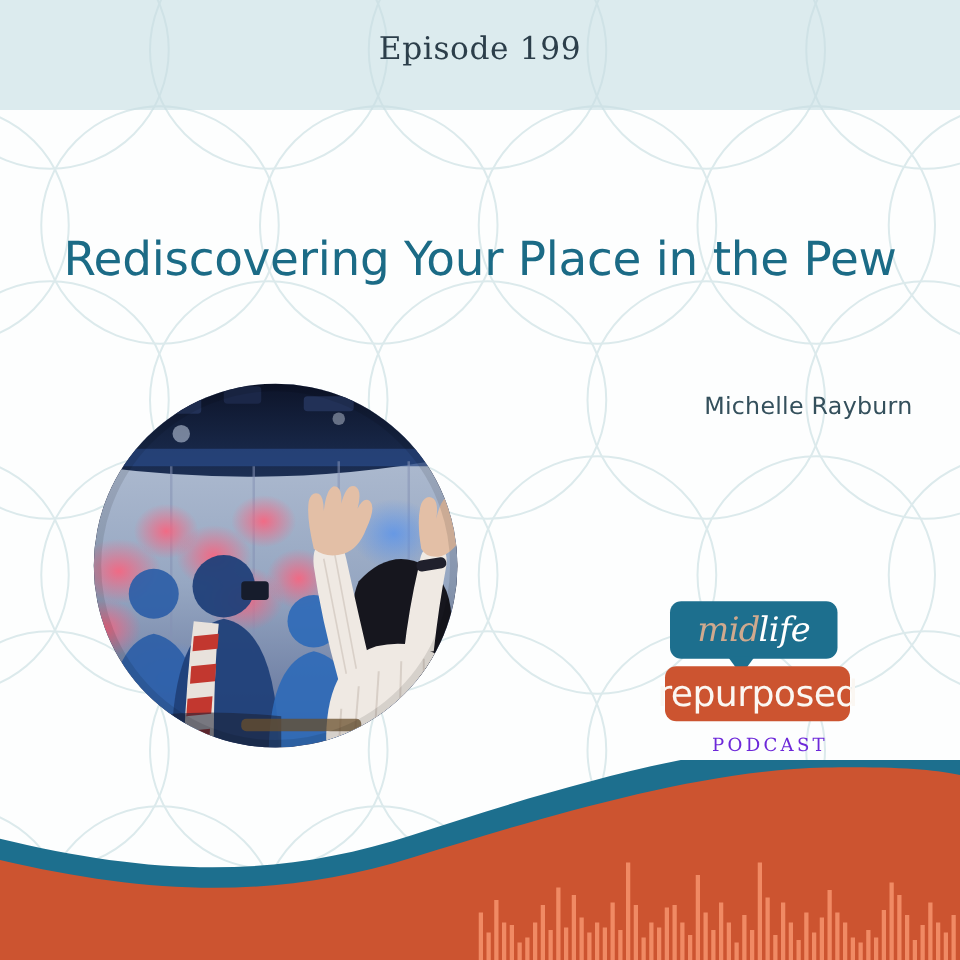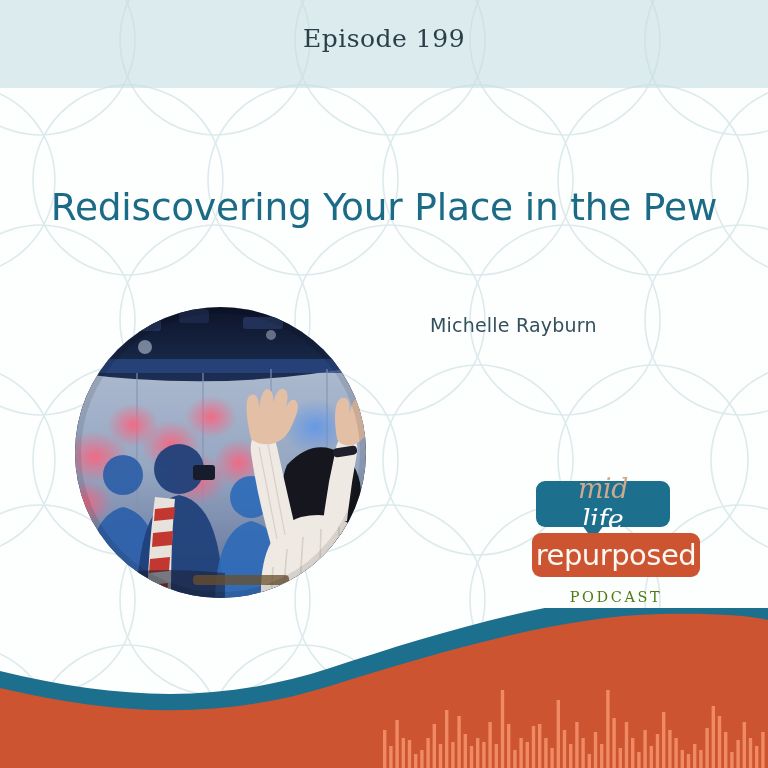--- a/index.html
+++ b/index.html
@@ -82,21 +82,21 @@
     margin: 6px 0 0 0;
     white-space: nowrap;
   }
 
   
   #host-name {
     position: absolute;
     left: 430px;
     top: 314px;
     width: 300px;
-    text-align: left;
+    text-align: right;
     font-family: "DejaVu Sans", sans-serif;
     font-size: 19px;
     color: #34505c;
     letter-spacing: 0.2px;
     z-index: 5;
   }
 
   
   #photo-circle {
     position: absolute;
@@ -122,21 +122,20 @@
   .bubble-top {
     position: relative;
     width: 134px;
     margin: 0 auto 0 4px;
     height: 46px;
     background: #1d6f8e;
     border-radius: 9px;
     display: flex;
     align-items: center;
     justify-content: center;
-    flex-direction: column;
   }
   .bubble-tail {
     position: absolute;
     left: 46px;
     bottom: -13px;
     width: 0; height: 0;
     border-left: 11px solid transparent;
     border-right: 11px solid transparent;
     border-top: 15px solid #1d6f8e;
   }
@@ -151,42 +150,42 @@
     font-family: "DejaVu Serif", "Liberation Serif", serif;
     font-style: italic;
     font-size: 27px;
     color: #ffffff;
     letter-spacing: -0.5px;
     margin-left: -1px;
   }
   .bubble-bottom {
     position: relative;
     margin-top: 6px;
-    width: 168px;
+    width: 148px;
     height: 44px;
     background: #cc5430;
     border-radius: 9px;
     display: flex;
     align-items: center;
     justify-content: center;
   }
   .logo-repurposed {
     font-family: "DejaVu Sans", sans-serif;
     font-size: 29px;
     color: #fbf7f2;
     letter-spacing: -0.5px;
     line-height: 1;
   }
   #logo-podcast {
     margin-top: 12px;
     text-align: center;
     font-family: "DejaVu Serif", "Liberation Serif", serif;
     font-size: 14.5px;
     letter-spacing: 2.6px;
-    color: #4d7c0f;
+    color: #6d28d9;
   }
 
   
   #wave-layer {
     position: absolute;
     left: 0;
     bottom: 0;
     width: 768px;
     height: 160px;
     z-index: 7;

